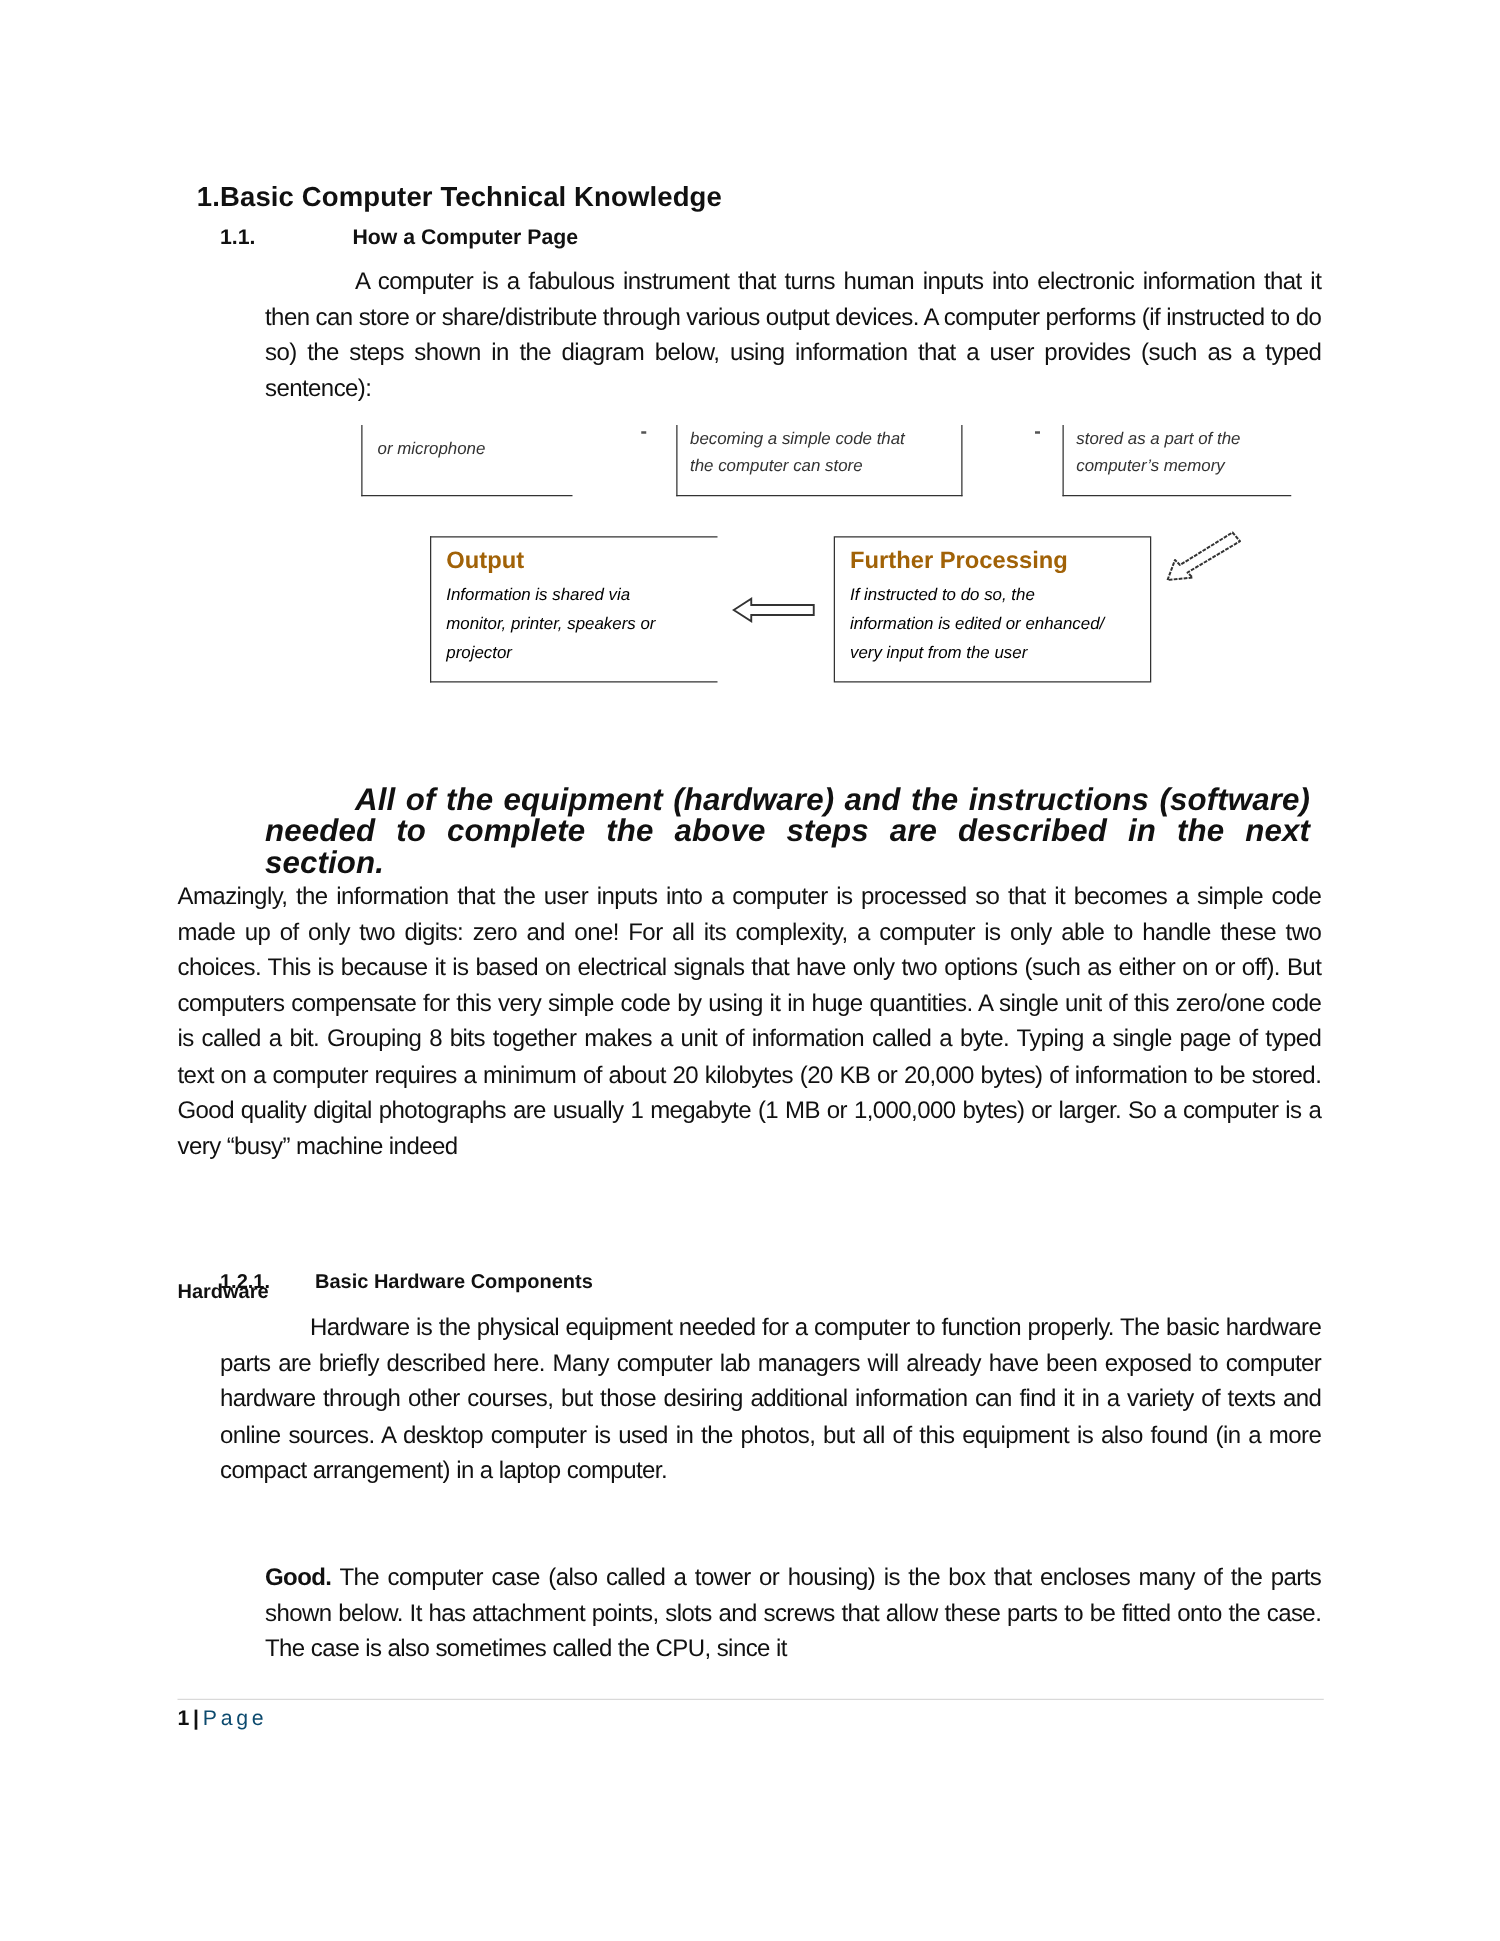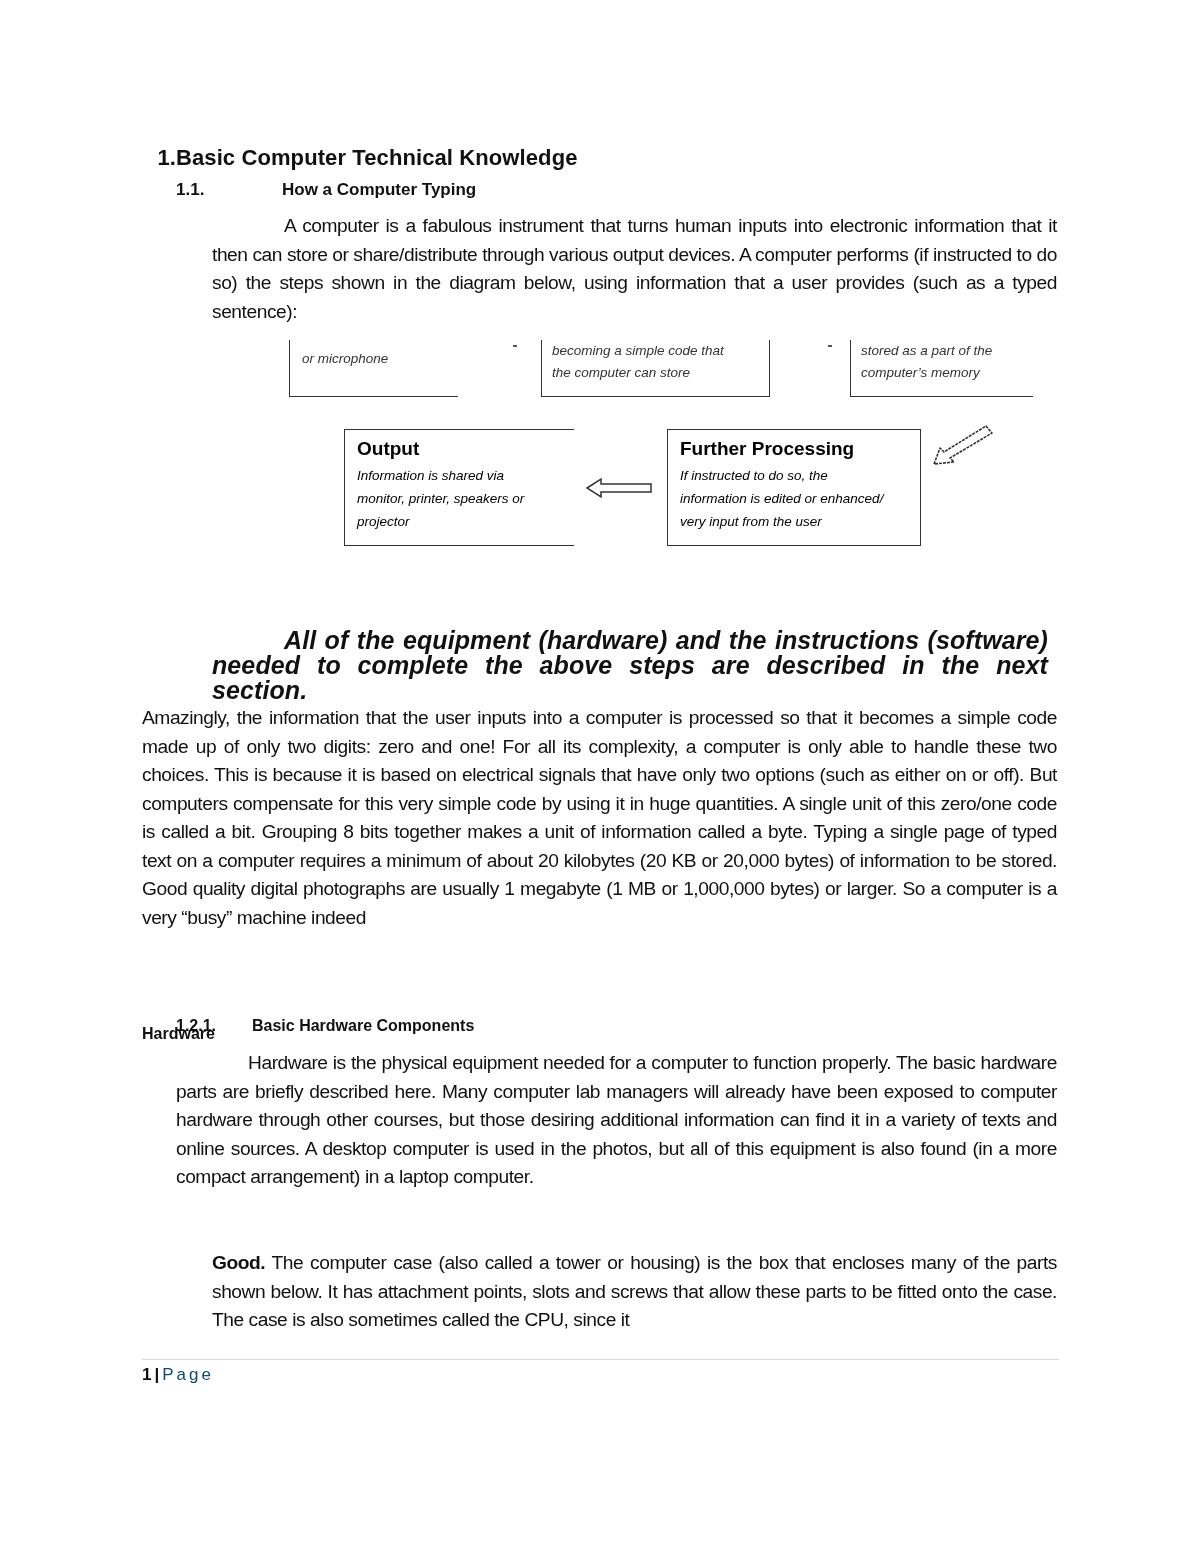--- a/index.html
+++ b/index.html
@@ -33,33 +33,33 @@
   .p4 b { font-weight: bold; }
   .footer-rule { left: 142px; top: 1359px; width: 917px; height: 0; border-top: 1.5px solid #d9d9d9; }
   .footer { left: 142px; top: 1365px; font-size: 17px; }
   .footer .pn { font-weight: bold; color: #111; }
   .footer .bar { font-weight: bold; color: #111; margin: 0 3px; }
   .footer .pg { color: #0c4a6e; letter-spacing: 3px; }
 
   
   .box-frag { border: 1.5px solid #333; border-top: none; }
   .box { border: 1.5px solid #333; background: #fff; }
-  .box-title { font-size: 19px; font-weight: bold; color: #000000; margin: 8px 0 4px 12px; }
+  .box-title { font-size: 19px; font-weight: bold; color: #a16207; margin: 8px 0 4px 12px; }
   .box-text { font-size: 13.5px; font-style: italic; color: #000000; line-height: 23px; margin-left: 12px; }
   .frag-text { font-size: 13.5px; font-style: italic; color: #333; line-height: 22px; }
   .tick { width: 4px; height: 1.5px; background: #555; }
 </style>
 </head>
 <body>
 
 <div class="abs h1">
   <span class="num">1.</span><span>Basic Computer Technical Knowledge</span>
 </div>
 <div class="abs h2">
-  <span class="num">1.1.</span><span>How a Computer Typing</span>
+  <span class="num">1.1.</span><span>How a Computer Page</span>
 </div>
 
 <div class="abs para p1"><span class="indent"></span><span>A computer is a fabulous instrument that turns human inputs into electronic information that it then can store or share/distribute through various output devices. A computer performs (if instructed to do so) the steps shown in the diagram below, using information that a user provides (such as a typed sentence):</span></div>
 
 <div class="abs box-frag" style="left:289px; top:340px; width:168px; height:56px; border-right:none;">
   <div class="frag-text" style="margin:8px 0 0 12px;">or microphone</div>
 </div>
 <div class="abs tick" style="left:513px; top:345px;"></div>
 <div class="abs box-frag" style="left:541px; top:340px; width:227px; height:56px;">
   <div class="frag-text" style="margin:0 0 0 10px;">becoming a simple code that</div>

